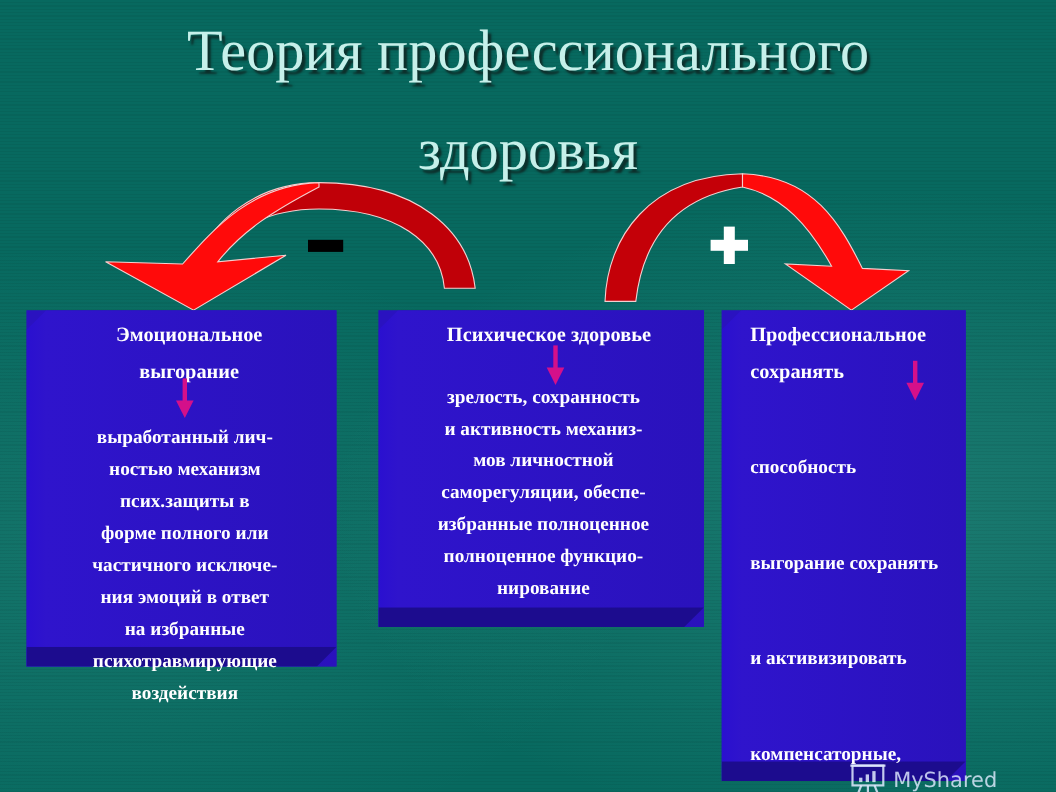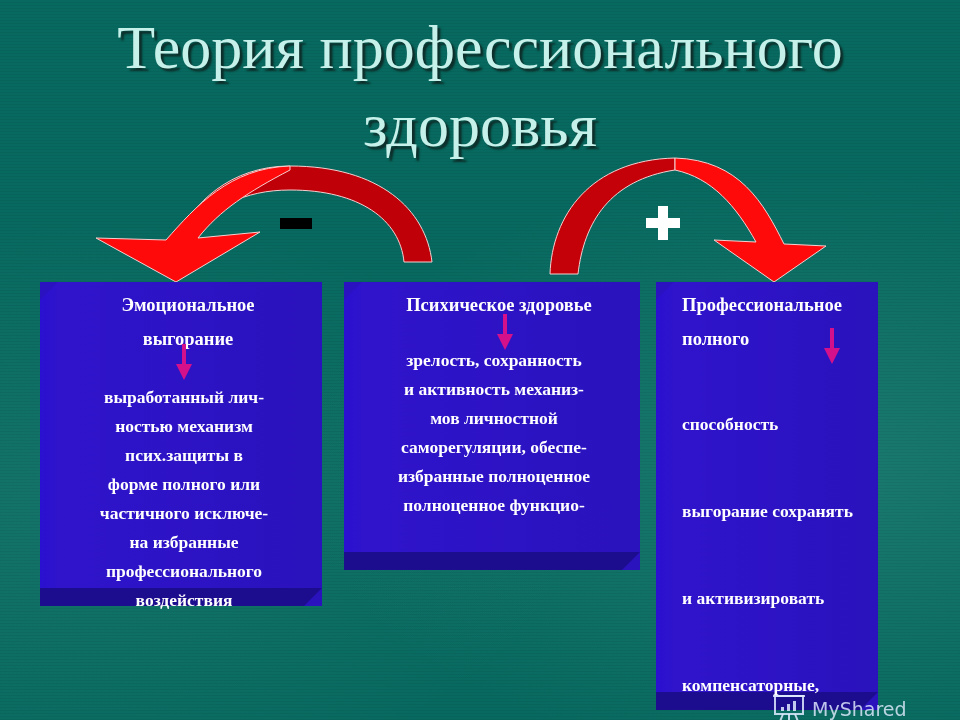--- a/index.html
+++ b/index.html
@@ -11,27 +11,27 @@
       repeating-linear-gradient(0deg, rgba(0,0,0,0.05) 0px, rgba(0,0,0,0.05) 1px, transparent 1px, transparent 3px),
       radial-gradient(ellipse at 85% 65%, rgba(120,200,190,0.18), transparent 45%),
       radial-gradient(ellipse at 10% 70%, rgba(120,200,190,0.12), transparent 40%);
     font-family: "Liberation Serif", "DejaVu Serif", serif;
   }
   .title {
     position: absolute;
     left: 0; width: 960px; top: 18px;
     text-align: center;
     color: #c6f0ea;
-    font-size: 62px;
+    font-size: 53px;
     line-height: 58px;
     text-shadow: 3px 3px 2px #0d2e2a;
     font-family: "Liberation Serif", "DejaVu Serif", serif;
   }
   .title .line { display: block; }
-  .title .line2 { margin-top: 20px; }
+  .title .line2 { margin-top: 32px; }
 
   svg.arrows { position: absolute; left: 0; top: 0; width: 960px; height: 720px; pointer-events: none; }
 
   .sign-minus {
     position: absolute; left: 280px; top: 218px;
     width: 32px; height: 11px; background: #000;
   }
   .sign-plus {
     position: absolute; left: 646px; top: 206px;
     width: 34px; height: 34px;
@@ -56,21 +56,21 @@
     clip-path: polygon(18px 0, 100% 0, 100% 100%, 0 100%, 0 18px);
     background: linear-gradient(90deg, #2a10d0 0px, #2f14cc 18px, #2a12bc 100%);
   }
   .box .bottom {
     position: absolute; left: 0; right: 0; bottom: 0; height: 18px;
     background: #1c0c8e;
     clip-path: polygon(0 0, 100% 0, calc(100% - 18px) 100%, 0 100%);
   }
   .box .content { position: absolute; inset: 0; }
 
-  .box1 { left: 40px; top: 282px; width: 282px; height: 324px; }
+  .box1 { left: 24px; top: 282px; width: 282px; height: 324px; }
   .box2 { left: 344px; top: 282px; width: 296px; height: 288px; }
   .box3 { left: 656px; top: 282px; width: 222px; height: 428px; }
 
   .center { text-align: center; }
   .heading { font-size: 18.5px; }
   .pink-arrow {
     position: absolute;
     width: 16px; height: 36px;
   }
   .pink-arrow::before {
@@ -142,51 +142,53 @@
       <div>Эмоциональное</div>
       <div>выгорание</div>
     </div>
     <div class="pink-arrow" style="left:136px;top:62px;"></div>
     <div class="center" style="position:absolute;left:6px;right:0;top:101px;">
       <div>выработанный лич-</div>
       <div>ностью механизм</div>
       <div>псих.защиты в</div>
       <div>форме полного или</div>
       <div>частичного исключе-</div>
+      <div>ния эмоций в ответ</div>
       <div>на избранные</div>
-      <div>профессионального</div>
+      <div>психотравмирующие</div>
       <div>воздействия</div>
     </div>
   </div>
 </div>
 
 <div class="box box2">
   <div class="face"></div>
   <div class="bottom"></div>
   <div class="content">
     <div class="center heading" style="position:absolute;left:8px;right:-6px;top:6px;line-height:34px;white-space:nowrap;">Психическое здоровье</div>
     <div class="pink-arrow" style="left:153px;top:32px;"></div>
     <div class="center" style="position:absolute;left:4px;right:0;top:64px;">
       <div>зрелость, сохранность</div>
       <div>и активность механиз-</div>
       <div>мов личностной</div>
       <div>саморегуляции, обеспе-</div>
       <div>избранные полноценное</div>
       <div>полноценное функцио-</div>
+      <div>нирование</div>
     </div>
   </div>
 </div>
 
 <div class="box box3">
   <div class="face"></div>
   <div class="bottom"></div>
   <div class="content">
     <div class="heading" style="position:absolute;left:26px;right:-6px;top:6px;line-height:34px;white-space:nowrap;">
       <div>Профессиональное</div>
-      <div>полного</div>
+      <div>сохранять</div>
     </div>
     <div class="pink-arrow" style="left:168px;top:46px;"></div>
     <div style="position:absolute;left:26px;right:0;top:70px;white-space:pre;">
       <div>способность</div>
       <div>выгорание сохранять</div>
       <div>и активизировать</div>
       <div>компенсаторные,</div>
       
       
       

